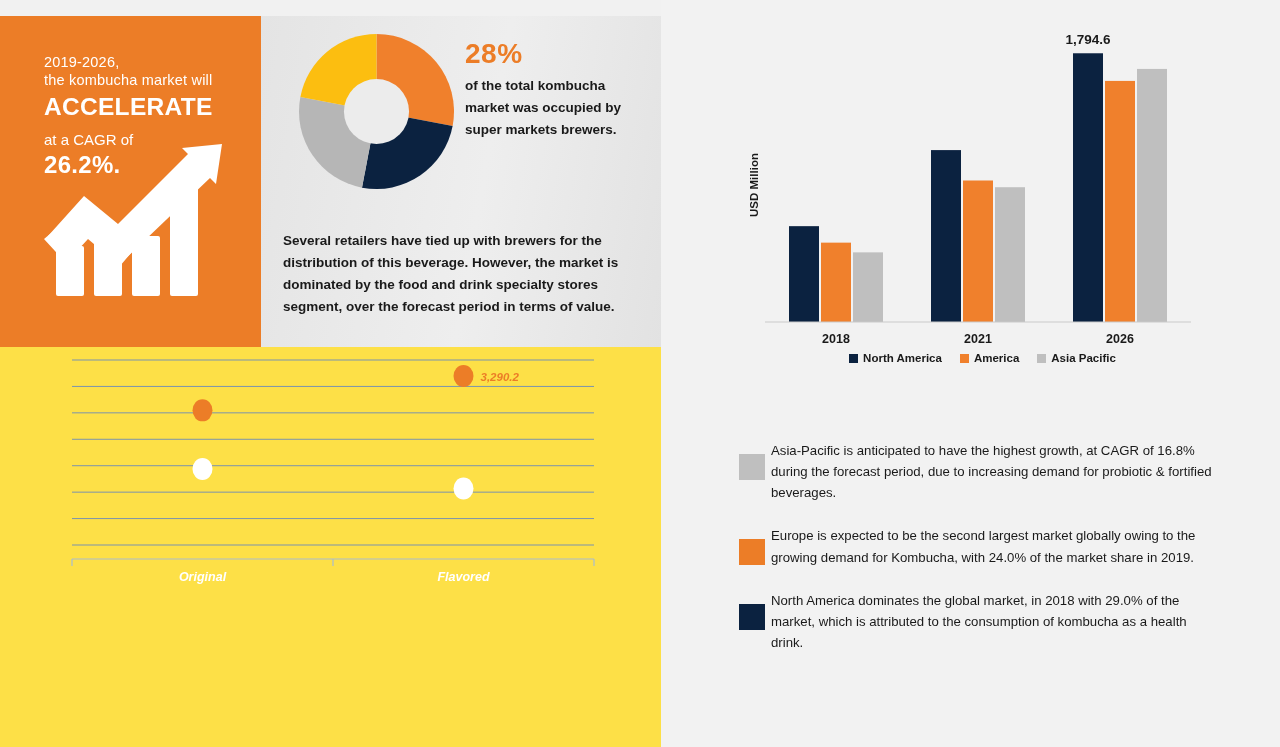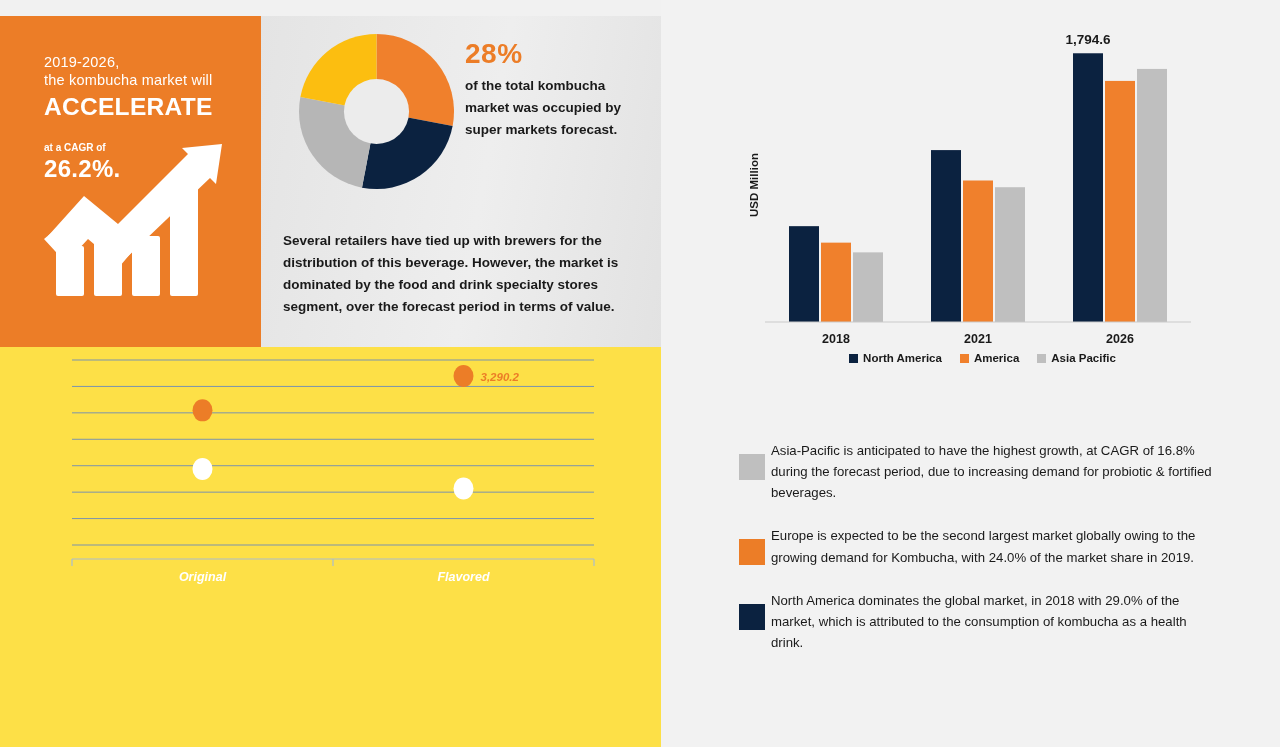--- a/index.html
+++ b/index.html
@@ -18,21 +18,21 @@
 
   
   #accelerate-panel {
     position: absolute; left: 0; top: 0; width: 261px; height: 331px;
     background: #ec7d27; overflow: hidden;
   }
   #accel-text { position: absolute; left: 44px; top: 38px; color: #fff; line-height: 1.22; }
   .accel-l1 { font-size: 14.5px; letter-spacing: .2px; }
   .accel-l2 { font-size: 14.5px; letter-spacing: .2px; white-space: nowrap; }
   .accel-big { font-size: 24.5px; font-weight: bold; letter-spacing: .3px; margin-top: 3px; }
-  .accel-l3 { font-size: 10px; margin-top: 20px; font-weight: bold; }
+  .accel-l3 { font-size: 15px; margin-top: 9px; }
   .accel-cagr { font-size: 24px; font-weight: bold; letter-spacing: .3px; }
   #accel-icon { position: absolute; left: 42px; top: 122px; width: 195px; height: 160px; }
 
   
   #donut-panel {
     position: absolute; left: 261px; top: 0; width: 400px; height: 331px;
     background: #e7e7e7;
     background-image: linear-gradient(100deg, #e4e4e4 0%, #eeeeee 55%, #e2e2e2 100%);
   }
   #donut-wrap { position: absolute; left: 38px; top: 18px; width: 155px; height: 155px; }
@@ -106,21 +106,21 @@
               <path d="M50,50 L50,0 A50,50 0 0 1 99.11436253643443,59.36906572928624 Z" fill="#f0802c"></path>
               <path d="M50,50 L99.11436253643443,59.36906572928624 A50,50 0 0 1 40.63093427071376,99.11436253643443 Z" fill="#0b2240"></path>
               <path d="M50,50 L40.63093427071376,99.11436253643443 A50,50 0 0 1 0.8856374635655726,40.630934270713766 Z" fill="#b6b6b6"></path>
               <path d="M50,50 L0.8856374635655726,40.630934270713766 A50,50 0 0 1 49.99999999999999,0 Z" fill="#fcbe10"></path>
             </g>
           <circle cx="50" cy="50" r="21" fill="#ececec"></circle>
         </svg>
       </div>
       <div id="pct-block">
         <div id="pct-value">28%</div>
-        <div id="pct-desc">of the total kombucha  market was occupied  by super markets forecast.</div>
+        <div id="pct-desc">of the total kombucha  market was occupied  by super markets brewers.</div>
       </div>
       <div id="retailer-para">Several retailers have tied up with brewers for the distribution of this beverage. However, the market is dominated by the food and drink specialty stores segment, over the forecast period in terms of value.</div>
     </div>
 
     <div id="navy-panel">
       <svg id="dotchart" viewBox="0 0 661 265">
         <g id="dot-grid">
             <line x1="72" y1="13" x2="594" y2="13" stroke="#7b93ad" stroke-width="1"></line>
             <line x1="72" y1="39.42857142857143" x2="594" y2="39.42857142857143" stroke="#7b93ad" stroke-width="1"></line>
             <line x1="72" y1="65.85714285714286" x2="594" y2="65.85714285714286" stroke="#7b93ad" stroke-width="1"></line>

